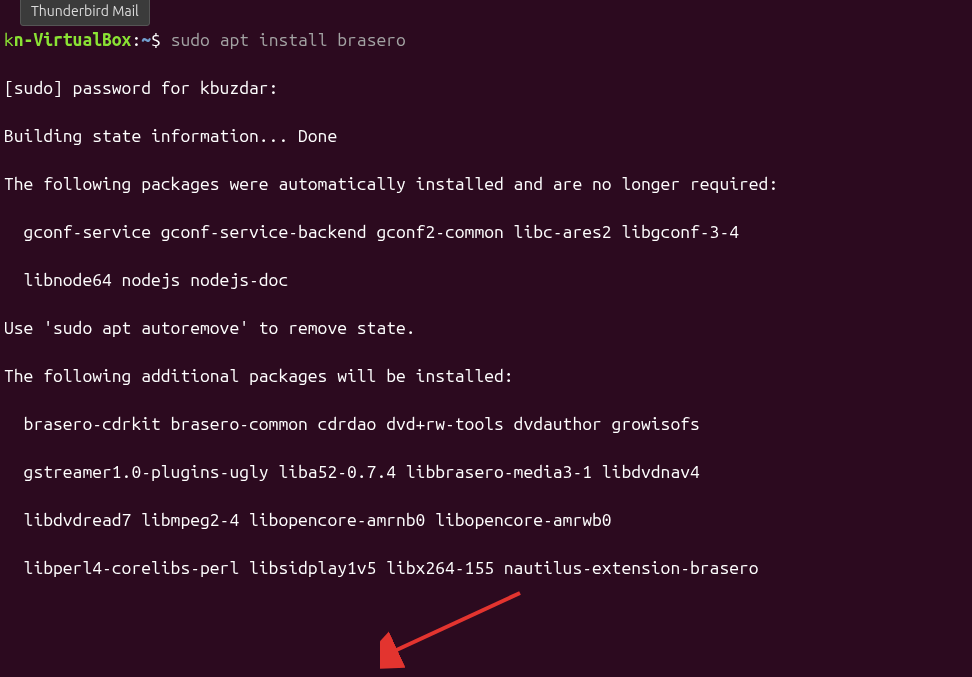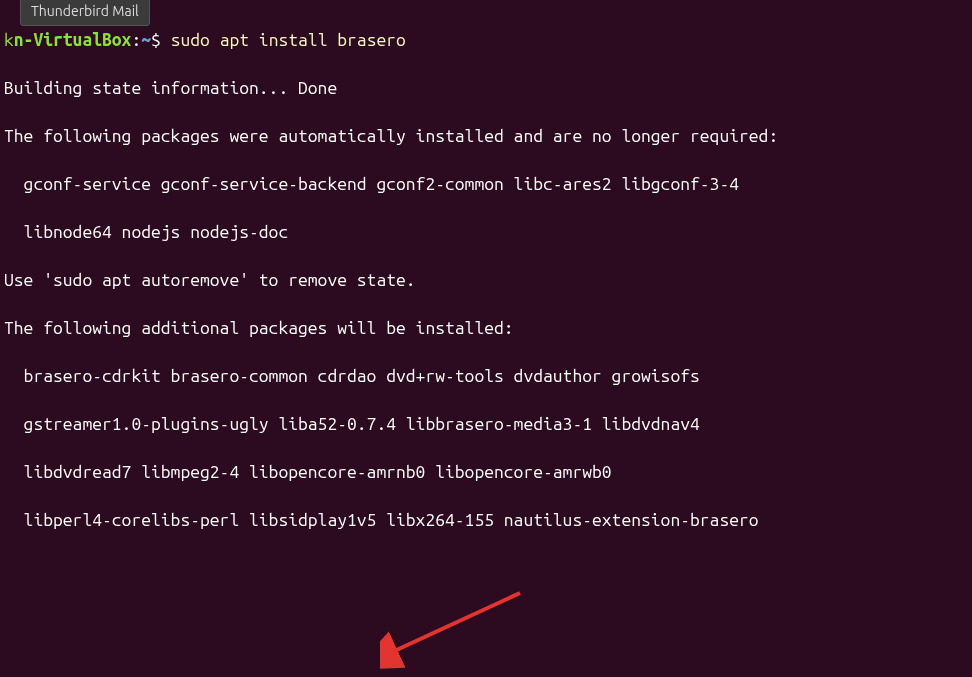--- a/index.html
+++ b/index.html
@@ -37,40 +37,41 @@
       position: relative;
     }
     .prompt-user {
       color: #8ae234;
       font-weight: bold;
     }
     .prompt-sep {
       color: #ffffff;
     }
     .prompt-cmd {
-      color: #fef9c3;
+      color: #a3a3a3;
     }
     .line {
       display: block;
     }
     .arrow {
       position: absolute;
       left: 380px;
       top: 588px;
       pointer-events: none;
       z-index: 5;
     }
   </style>
 </head>
 <body>
 
 <div class="tooltip">Thunderbird Mail</div>
 
 <div class="terminal">
 <span class="line"><span style="color:#8ae234;">k</span><span class="prompt-user">n-VirtualBox</span><span class="prompt-sep">:</span><span style="color:#729fcf;font-weight:bold;">~</span><span class="prompt-sep">$</span> <span class="prompt-cmd">sudo apt install brasero</span></span>
+<span class="line">[sudo] password for kbuzdar:</span>
 <span class="line">Building state information... Done</span>
 <span class="line">The following packages were automatically installed and are no longer required:</span>
 <span class="line">  gconf-service gconf-service-backend gconf2-common libc-ares2 libgconf-3-4</span>
 <span class="line">  libnode64 nodejs nodejs-doc</span>
 <span class="line">Use 'sudo apt autoremove' to remove state.</span>
 <span class="line">The following additional packages will be installed:</span>
 <span class="line">  brasero-cdrkit brasero-common cdrdao dvd+rw-tools dvdauthor growisofs</span>
 <span class="line">  gstreamer1.0-plugins-ugly liba52-0.7.4 libbrasero-media3-1 libdvdnav4</span>
 <span class="line">  libdvdread7 libmpeg2-4 libopencore-amrnb0 libopencore-amrwb0</span>
 <span class="line">  libperl4-corelibs-perl libsidplay1v5 libx264-155 nautilus-extension-brasero</span>

